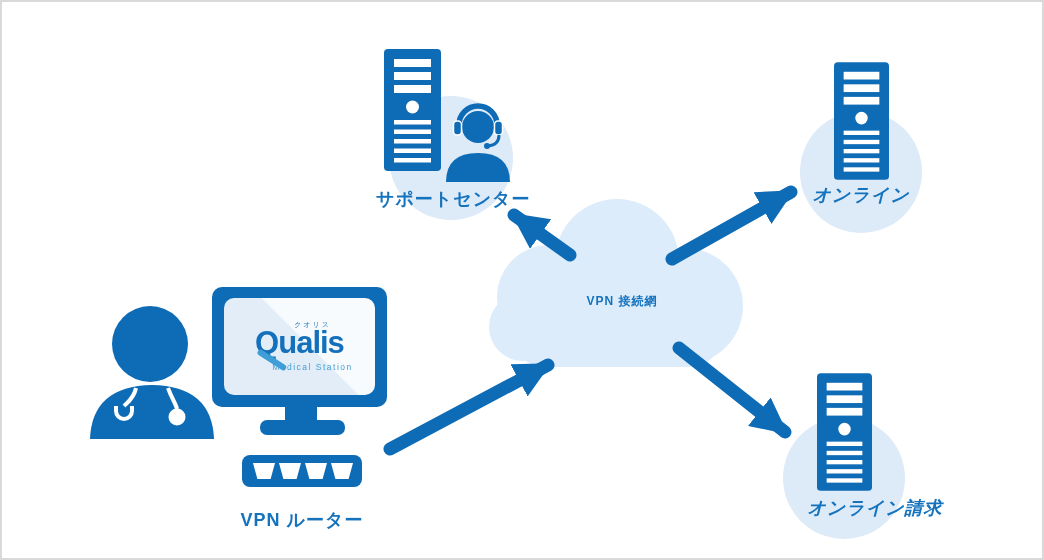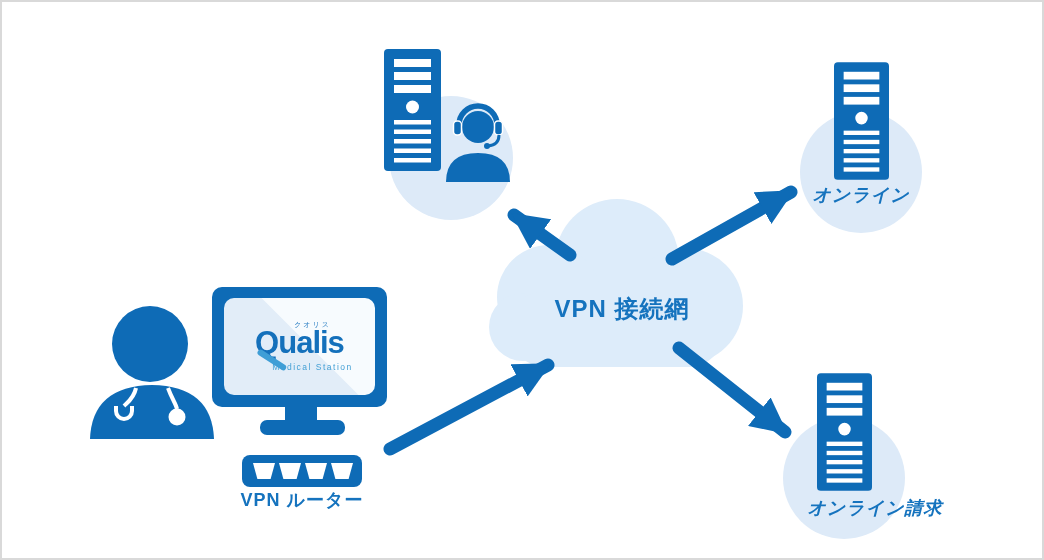--- a/index.html
+++ b/index.html
@@ -27,21 +27,21 @@
     position:absolute;left:3px;top:20px;width:33px;height:6px;border-radius:3px;
     background:#3f9ed6;transform:rotate(33deg);transform-origin:left center;
   }
   .logo-tagline{font-size:8.5px;color:#45a0d5;letter-spacing:1.5px;line-height:9px;margin-left:26px;}
   .stand{background:#0e6bb6;}
   .router-body{background:#0e6bb6;border-radius:8px;}
   .router-port{
     position:absolute;top:8px;width:22px;height:16px;background:#ffffff;
     clip-path:polygon(0 0,100% 0,80% 100%,20% 100%);
   }
-  .cloud-label{color:#1573be;font-size:24px;font-weight:600;letter-spacing:1px;text-align:center;}
+  .cloud-label{color:#1573be;font-size:12px;font-weight:600;letter-spacing:1px;text-align:center;}
 </style>
 </head>
 <body>
 
 <div class="canvas">
 
   <div class="abs halo" style="left:387px;top:94px;width:124px;height:124px;"></div>
 
   <svg class="abs" style="left:382px;top:47px;" width="57" height="122" viewBox="0 0 57 122">
     <rect x="0" y="0" width="57" height="122" rx="4" fill="#0e6bb6"></rect>
@@ -59,20 +59,21 @@
   <svg class="abs" style="left:438px;top:96px;" width="78" height="84" viewBox="0 0 78 84">
     <circle cx="38" cy="29" r="16" fill="#0e6bb6"></circle>
     <path d="M6,84 Q6,55 38,55 Q70,55 70,84 Z" fill="#0e6bb6"></path>
     <path d="M19,27 A19,19 0 0 1 57,27" fill="none" stroke="#0e6bb6" stroke-width="5.5" stroke-linecap="round"></path>
     <rect x="13.5" y="23" width="8" height="14" rx="3.5" fill="#0e6bb6" stroke="#fff" stroke-width="1.5"></rect>
     <rect x="54.5" y="23" width="8" height="14" rx="3.5" fill="#0e6bb6" stroke="#fff" stroke-width="1.5"></rect>
     <path d="M59,37 Q59,47 48,48" fill="none" stroke="#0e6bb6" stroke-width="3"></path>
     <circle cx="47" cy="48" r="3" fill="#0e6bb6"></circle>
   </svg>
 
+  <div class="abs node-label" style="left:374px;top:188px;width:150px;">サポートセンター</div>
 
   <div class="abs halo" style="left:798px;top:109px;width:122px;height:122px;"></div>
 
   <svg class="abs" style="left:832px;top:60px;" width="55" height="118" viewBox="0 0 57 122">
     <rect x="0" y="0" width="57" height="122" rx="4" fill="#0e6bb6"></rect>
     <rect x="10" y="10" width="37" height="8" fill="#fff"></rect>
     <rect x="10" y="23" width="37" height="8" fill="#fff"></rect>
     <rect x="10" y="36" width="37" height="8" fill="#fff"></rect>
     <circle cx="28.5" cy="58" r="6.5" fill="#fff"></circle>
     <rect x="10" y="71" width="37" height="4.5" fill="#fff"></rect>
@@ -150,15 +151,15 @@
   </div>
   <div class="abs stand" style="left:283px;top:403px;width:32px;height:17px;"></div>
   <div class="abs stand" style="left:258px;top:418px;width:85px;height:15px;border-radius:7px;"></div>
 
   <div class="abs router-body" style="left:240px;top:453px;width:120px;height:32px;">
     <div class="router-port" style="left:11px;"></div>
     <div class="router-port" style="left:37px;"></div>
     <div class="router-port" style="left:63px;"></div>
     <div class="router-port" style="left:89px;"></div>
   </div>
-  <div class="abs node-label" style="left:230px;top:489px;width:140px;">VPN ルーター</div>
+  <div class="abs node-label" style="left:230px;top:509px;width:140px;">VPN ルーター</div>
 
 </div>
 
 </body></html>

